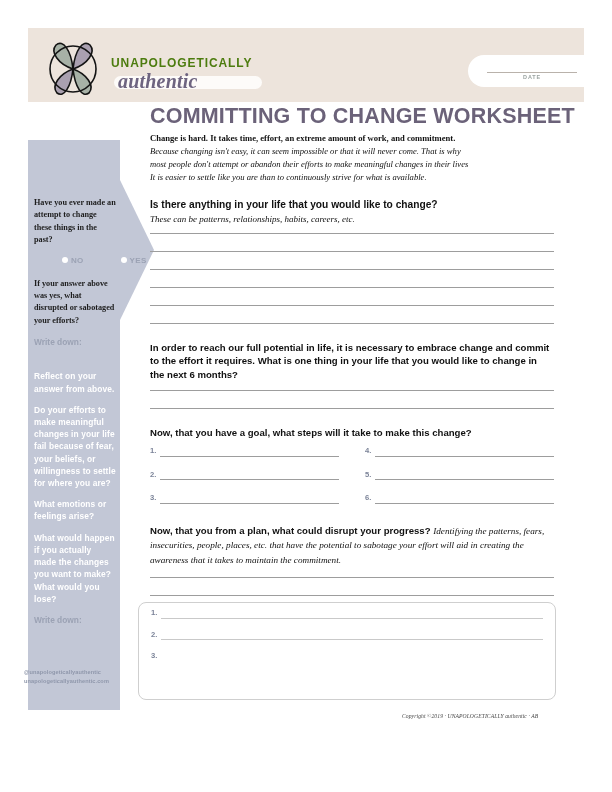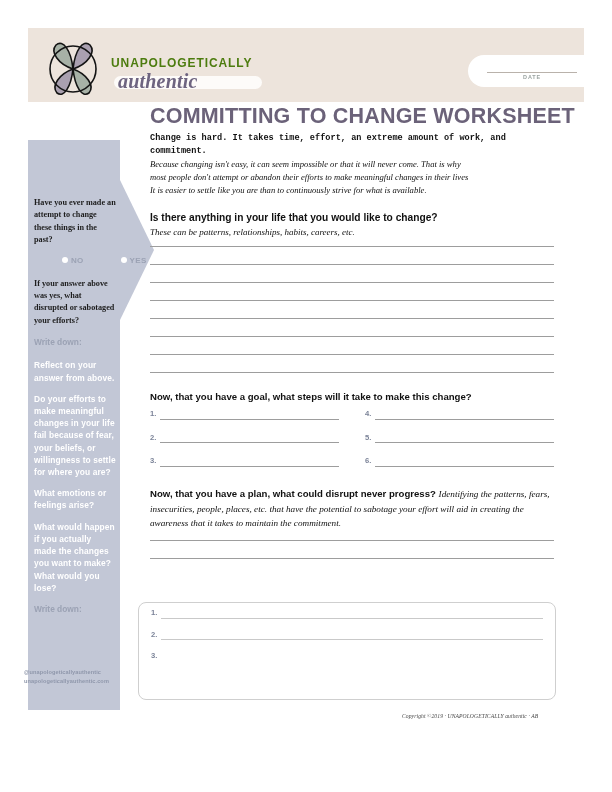--- a/index.html
+++ b/index.html
@@ -81,21 +81,21 @@
   .radio span.lbl{font-size:8px;font-weight:700;color:#9ba2b4;letter-spacing:.3px;}
 
   .side-foot{position:absolute;left:24px;top:668px;width:110px;}
   .side-foot div{
     font-size:5.6px;font-weight:700;color:#8f97ab;line-height:8.5px;letter-spacing:.1px;
   }
 
   
   .main{position:absolute;left:150px;top:132px;width:404px;}
   .lead-bold{
-    font-family:Liberation Mono, monospace;
+    font-family:Liberation Serif, serif;
     font-size:8.6px;font-weight:700;color:#111;line-height:13px;
   }
   .lead-ital{
     font-family:"Liberation Serif", serif;font-style:italic;
     font-size:8.6px;color:#111;line-height:13.2px;
   }
   .q-bold{
     font-size:10.2px;font-weight:700;color:#111;line-height:14px;margin-top:13px;
   }
   .q-sub{
@@ -176,21 +176,21 @@
         <span class="dot"></span>
         <span class="lbl">NO</span>
       </label>
       <label class="radio">
         <span class="dot"></span>
         <span class="lbl">YES</span>
       </label>
     </div>
     <div class="s-blk s-dark" style="margin-top:13px;">If your answer above was yes, what disrupted or sabotaged your efforts?</div>
     <div class="s-blk s-grey">Write down:</div>
-    <div class="s-blk s-light" style="margin-top:11px;">Reflect on your answer from above.</div>
+    <div class="s-blk s-light" style="margin-top:22px;">Reflect on your answer from above.</div>
     <div class="s-blk s-light">Do your efforts to make meaningful changes in your life fail because of fear, your beliefs, or willingness to settle for where you are?</div>
     <div class="s-blk s-light">What emotions or feelings arise?</div>
     <div class="s-blk s-light">What would happen if you actually made the changes you want to make? What would you lose?</div>
     <div class="s-blk s-grey">Write down:</div>
   </div>
 
   <div class="side-foot">
     <div>@unapologeticallyauthentic</div>
     <div>unapologeticallyauthentic.com</div>
   </div>
@@ -206,20 +206,21 @@
     <div class="q-sub">These can be patterns, relationships, habits, careers, etc.</div>
     <div class="lines">
       <div class="ln"></div>
       <div class="ln"></div>
       <div class="ln"></div>
       <div class="ln"></div>
       <div class="ln"></div>
       <div class="ln"></div>
     </div>
 
+    <div class="q-block">In order to reach our full potential in life, it is necessary to embrace change and commit to the effort it requires. What is one thing in your life that you would like to change in the next 6 months?</div>
     <div class="lines">
       <div class="ln"></div>
       <div class="ln"></div>
     </div>
 
     <div class="q-block" style="margin-top:4px;">Now, that you have a goal, what steps will it take to make this change?</div>
     <div class="steps">
       <div class="col">
         <div class="step">
           <span class="num">1.</span>
@@ -244,21 +245,21 @@
           <span class="sln"></span>
         </div>
         <div class="step">
           <span class="num">6.</span>
           <span class="sln"></span>
         </div>
       </div>
     </div>
 
     <div class="mix" style="margin-top:6px;">
-      <span>Now, that you have a plan, what could disrupt never progress?</span>
+      <span>Now, that you from a plan, what could disrupt your progress?</span>
       <i>Identifying the patterns, fears, insecurities, people, places, etc. that have the potential to sabotage your effort will aid in creating the awareness that it takes to maintain the commitment.</i>
     </div>
     <div class="lines">
       <div class="ln"></div>
       <div class="ln"></div>
     </div>
 
   </div>
 
   <div class="abox">

